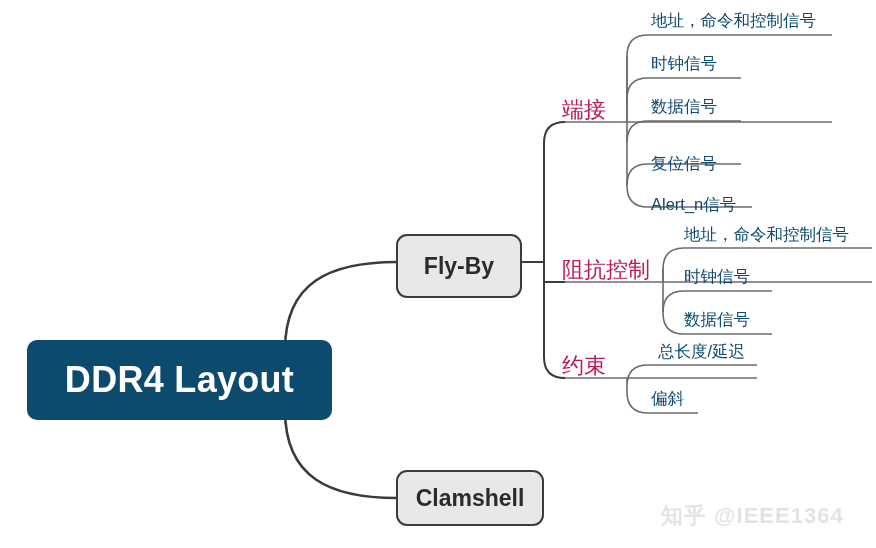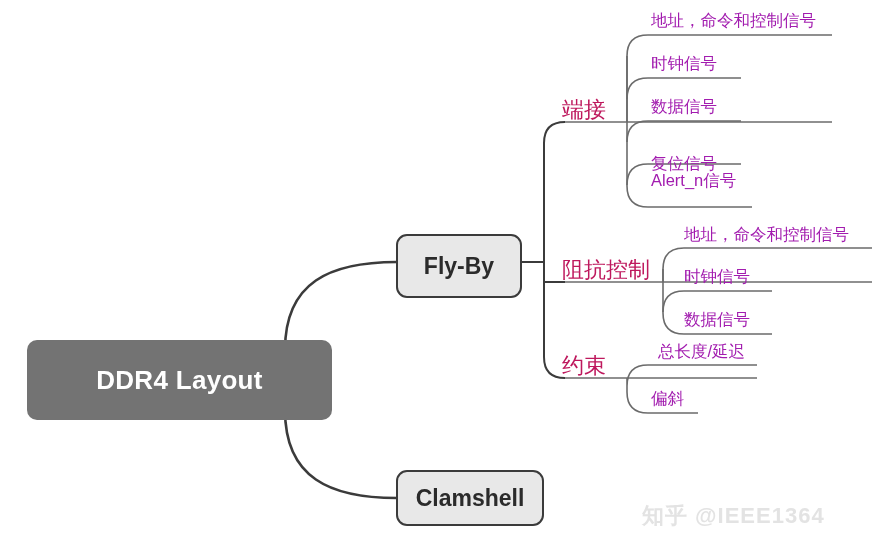--- a/index.html
+++ b/index.html
@@ -30,38 +30,38 @@
   }
   .node {
     position: absolute;
     box-sizing: border-box;
     display: flex;
     align-items: center;
     justify-content: center;
     white-space: nowrap;
   }
   .root-node {
-    background: #737373;
+    background: #0c4a6e;
     color: #ffffff;
     border-radius: 10px;
-    font-size: 26px;
+    font-size: 36px;
     font-weight: bold;
     letter-spacing: 0.3px;
   }
   .branch-node {
     background: #e8e8e8;
     border: 2.5px solid #3b3b3b;
     border-radius: 11px;
     color: #2b2b2b;
     font-size: 23px;
     font-weight: bold;
   }
   .leaf-label {
     position: absolute;
-    color: #a21caf;
+    color: #0c4a6e;
     font-size: 16.5px;
     white-space: nowrap;
     line-height: 1;
   }
   .mid-label {
     position: absolute;
     color: #be185d;
     font-size: 22px;
     white-space: nowrap;
     line-height: 1;
@@ -141,27 +141,27 @@
   <div class="mid-label" style="left:562px; top:355px;">约束</div>
 
   <div class="leaf-label" style="left:651px; top:12px;">地址，命令和控制信号</div>
 
   <div class="leaf-label" style="left:651px; top:55px;">时钟信号</div>
 
   <div class="leaf-label" style="left:651px; top:98px;">数据信号</div>
 
   <div class="leaf-label" style="left:651px; top:155px;">复位信号</div>
 
-  <div class="leaf-label" style="left:651px; top:172px;">Alert_n信号</div>
+  <div class="leaf-label" style="left:651px; top:196px;">Alert_n信号</div>
 
   <div class="leaf-label" style="left:684px; top:226px;">地址，命令和控制信号</div>
 
   <div class="leaf-label" style="left:684px; top:268px;">时钟信号</div>
 
   <div class="leaf-label" style="left:684px; top:311px;">数据信号</div>
 
   <div class="leaf-label" style="left:651px; top:343px;margin-left:7px;">总长度/延迟</div>
 
   <div class="leaf-label" style="left:651px; top:390px;">偏斜</div>
 
-  <div class="watermark" style="left:642px; top:501px;">知乎 @IEEE1364</div>
+  <div class="watermark" style="left:661px; top:501px;">知乎 @IEEE1364</div>
 
 </div>
 
 </body></html>

